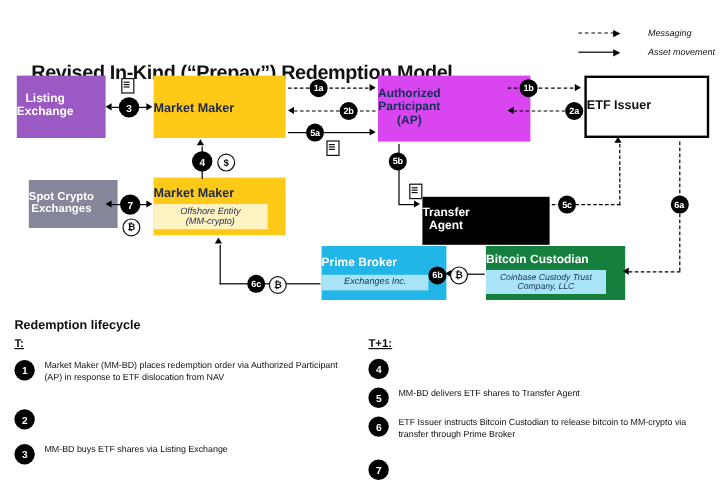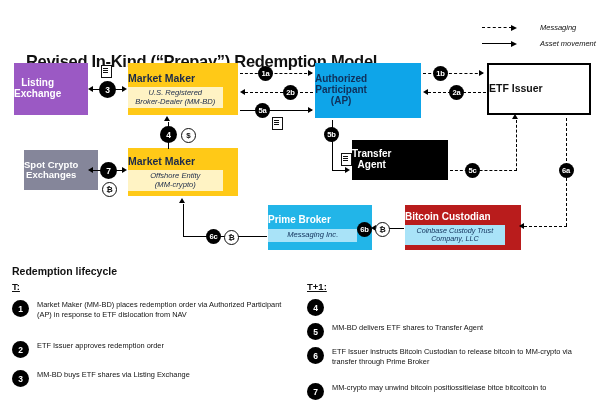--- a/index.html
+++ b/index.html
@@ -48,38 +48,38 @@
   #mm-bd{left:128px;top:63px;width:110px;height:52px;background:#FFC917;padding-top:3px;}
   #mm-bd .bt{color:#1b2a4a;font-size:10.5px;}
   #mm-bd .inner{background:#FFF3C4;color:#1b2a4a;font-size:7.6px;}
 
   
   #mm-crypto{left:128px;top:148px;width:110px;height:48px;background:#FFC917;padding-top:3px;}
   #mm-crypto .bt{color:#1b2a4a;font-size:10.5px;}
   #mm-crypto .inner{background:#FFF3C4;color:#1b2a4a;font-size:7.6px;}
 
   
-  #ap{left:315px;top:63px;width:106px;height:55px;background:#0ea5e9;}
+  #ap{left:315px;top:63px;width:127px;height:55px;background:#d946ef;}
   #ap .bt{color:#10305a;font-size:10px;}
 
   
   #etf-issuer{left:487px;top:63px;width:104px;height:52px;background:#fff;border:2.2px solid #000;}
   #etf-issuer .bt{color:#111;font-size:10.5px;}
 
   
-  #transfer-agent{left:352px;top:140px;width:96px;height:40px;background:#000;}
+  #transfer-agent{left:352px;top:164px;width:106px;height:40px;background:#000;}
   #transfer-agent .bt{color:#fff;font-size:10px;}
 
   
   #prime-broker{left:268px;top:205px;width:104px;height:45px;background:#22B5E8;padding-top:2px;}
   #prime-broker .bt{color:#fff;font-size:10px;}
   #prime-broker .inner{background:#A9E3F8;color:#10305a;font-size:7.6px;}
 
   
-  #btc-custodian{left:405px;top:205px;width:116px;height:45px;background:#b91c1c;padding-top:2px;}
+  #btc-custodian{left:405px;top:205px;width:116px;height:45px;background:#15803d;padding-top:2px;}
   #btc-custodian .bt{color:#fff;font-size:10px;}
   #btc-custodian .inner{background:#A9E3F8;color:#10305a;font-size:7.2px;}
 
   
   .ln-h{height:0;border-top:1.6px solid #000;}
   .ln-v{width:0;border-left:1.6px solid #000;}
   .dash-h{height:0;border-top:1.7px dashed #000;}
   .dash-v{width:0;border-left:1.7px dashed #000;}
   .ar{width:0;height:0;position:absolute;}
   .ar-r{border-left:5.5px solid #000;border-top:3.2px solid transparent;border-bottom:3.2px solid transparent;}
@@ -145,21 +145,20 @@
 <div class="abs box" id="listing-exchange">
   <div class="bt">Listing<br>Exchange</div>
 </div>
 
 <div class="abs box" id="spot-crypto">
   <div class="bt">Spot Crypto<br>Exchanges</div>
 </div>
 
 <div class="abs box" id="mm-bd">
   <div class="bt">Market Maker</div>
-  <div class="inner">U.S. Registered<br>Broker-Dealer (MM-BD)</div>
 </div>
 
 <div class="abs box" id="mm-crypto">
   <div class="bt">Market Maker</div>
   <div class="inner">Offshore Entity<br>(MM-crypto)</div>
 </div>
 
 <div class="abs box" id="ap">
   <div class="bt">Authorized<br>Participant<br>(AP)</div>
 </div>
@@ -167,21 +166,21 @@
 <div class="abs box" id="etf-issuer">
   <div class="bt">ETF Issuer</div>
 </div>
 
 <div class="abs box" id="transfer-agent">
   <div class="bt">Transfer<br>Agent</div>
 </div>
 
 <div class="abs box" id="prime-broker">
   <div class="bt">Prime Broker</div>
-  <div class="inner">Messaging Inc.</div>
+  <div class="inner">Exchanges Inc.</div>
 </div>
 
 <div class="abs box" id="btc-custodian">
   <div class="bt">Bitcoin Custodian</div>
   <div class="inner">Coinbase Custody Trust<br>Company, LLC</div>
 </div>
 
 <div class="abs ln-h" style="left:93px;top:89px;width:32px;"></div>
 <div class="abs ar ar-l" style="left:88px;top:85.8px;"></div>
 <div class="abs ar ar-r" style="left:122px;top:85.8px;"></div>
@@ -221,21 +220,21 @@
     <span class="l2"></span>
     <span class="l3"></span>
 </div>
 
 <div class="abs dash-h" style="left:423px;top:73px;width:60px;"></div>
 <div class="abs ar ar-r" style="left:479px;top:69.8px;"></div>
 <div class="abs badge sm" style="left:433px;top:65.5px;">1b</div>
 
 <div class="abs dash-h" style="left:428px;top:92px;width:58px;"></div>
 <div class="abs ar ar-l" style="left:423px;top:88.8px;"></div>
-<div class="abs badge sm" style="left:449px;top:84.5px;">2a</div>
+<div class="abs badge sm" style="left:471px;top:84.5px;">2a</div>
 
 <div class="abs ln-v" style="left:332px;top:120px;height:50px;"></div>
 <div class="abs ln-h" style="left:332px;top:170px;width:14px;"></div>
 <div class="abs ar ar-r" style="left:345px;top:166.8px;"></div>
 <div class="abs badge sm" style="left:324px;top:127px;">5b</div>
 <div class="abs doc" style="left:341px;top:127px;">
   <span class="pg"></span>
     <span class="l1"></span>
     <span class="l2"></span>
     <span class="l3"></span>
@@ -266,21 +265,20 @@
 <div class="abs col-head" id="t-head">T:</div>
 <div class="abs col-head" id="t1-head">T+1:</div>
 
 <div class="abs" id="t-list">
   <div class="li" style="top:0;left:0;width:280px;">
     <span class="badge">1</span>
     <span class="txt">Market Maker (MM-BD) places redemption order via Authorized Participant (AP) in response to ETF dislocation from NAV</span>
   </div>
   <div class="li" style="top:41px;left:0;width:280px;">
     <span class="badge">2</span>
-    <span class="txt">ETF Issuer approves redemption order</span>
   </div>
   <div class="li" style="top:70px;left:0;width:280px;">
     <span class="badge">3</span>
     <span class="txt">MM-BD buys ETF shares via Listing Exchange</span>
   </div>
 </div>
 
 <div class="abs" id="t1-list">
   <div class="li" style="top:0;left:0;width:290px;">
     <span class="badge">4</span>
@@ -288,15 +286,14 @@
   <div class="li" style="top:24px;left:0;width:290px;">
     <span class="badge">5</span>
     <span class="txt">MM-BD delivers ETF shares to Transfer Agent</span>
   </div>
   <div class="li" style="top:48px;left:0;width:290px;">
     <span class="badge">6</span>
     <span class="txt">ETF Issuer instructs Bitcoin Custodian to release bitcoin to MM-crypto via transfer through Prime Broker</span>
   </div>
   <div class="li" style="top:84px;left:0;width:292px;">
     <span class="badge">7</span>
-    <span class="txt">MM-crypto may unwind bitcoin positiossitieiase bitce bitcoitcoin to</span>
   </div>
 </div>
 
 </body></html>

